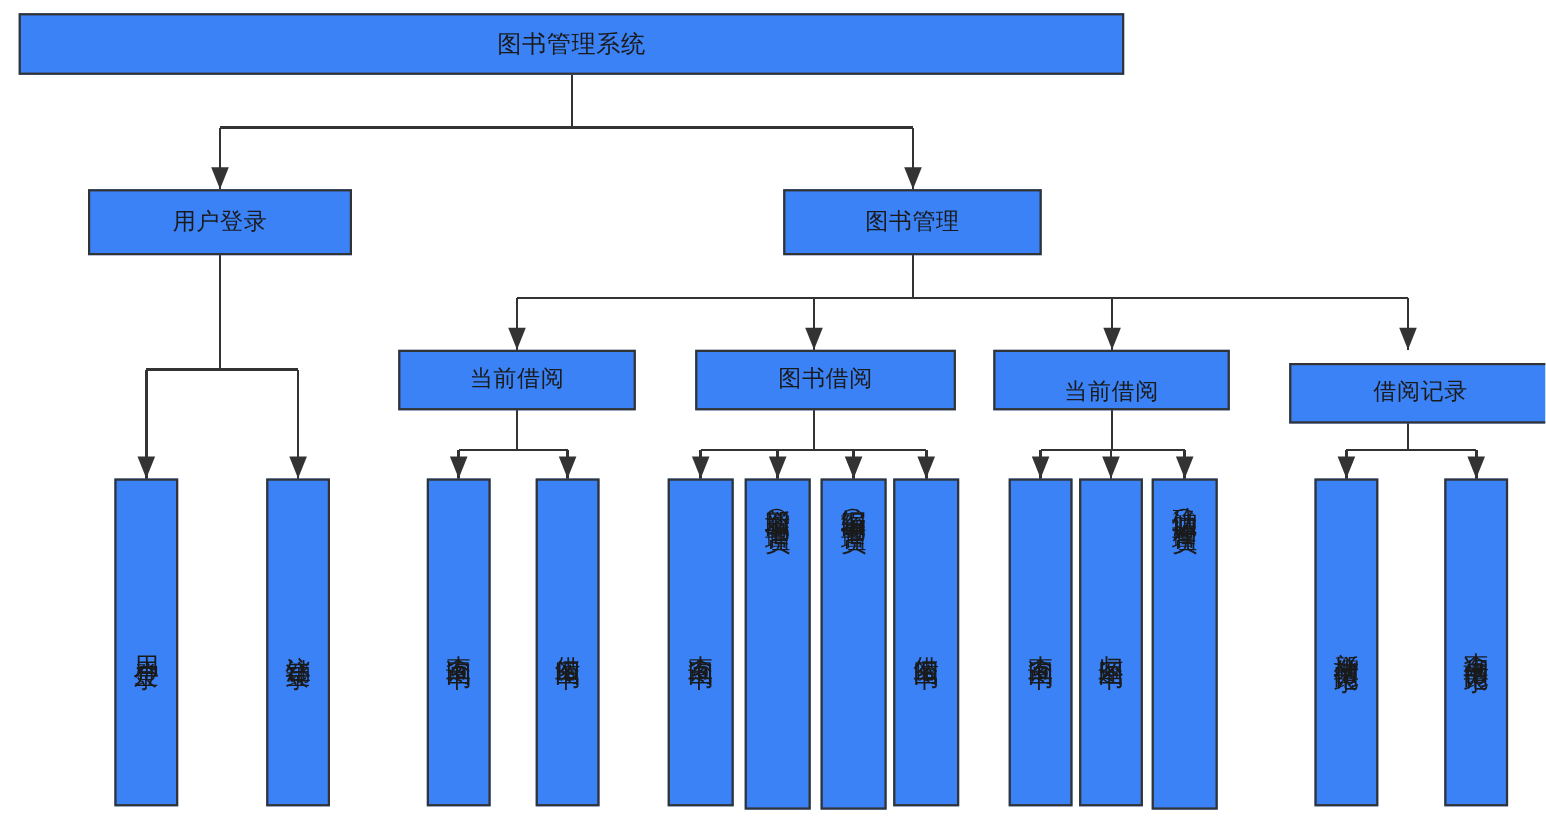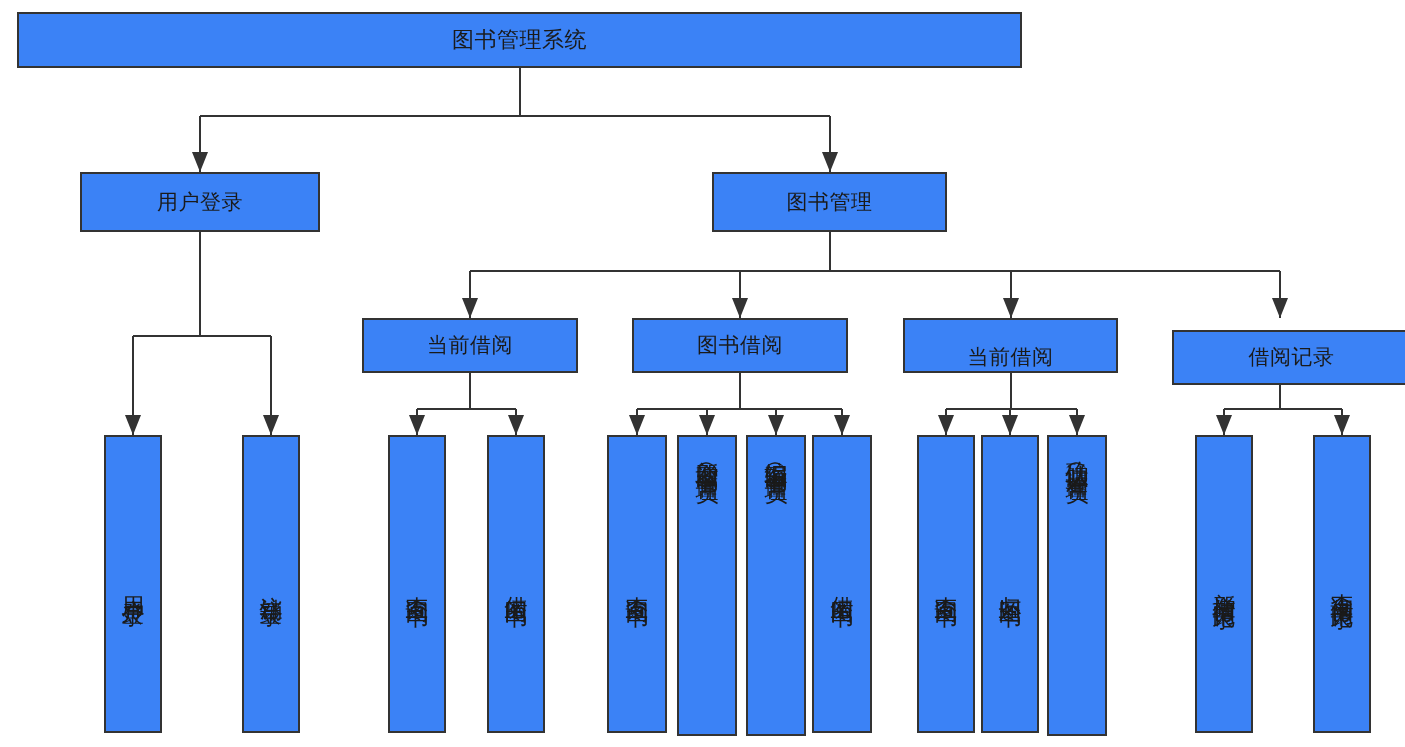--- a/index.html
+++ b/index.html
@@ -142,21 +142,21 @@
       </div>
       <div class="node horizontal" style="left: 80px; top: 172px; width: 240px; height: 60px; border-color: rgb(51, 51, 51);">
         <span class="node-label" style="color: rgb(26, 26, 26);">用户登录</span>
       </div>
       <div class="node horizontal" style="left: 712px; top: 172px; width: 235px; height: 60px; border-color: rgb(51, 51, 51);">
         <span class="node-label" style="color: rgb(26, 26, 26);">图书管理</span>
       </div>
       <div class="node horizontal" style="left: 362px; top: 318px; width: 216px; height: 55px; border-color: rgb(51, 51, 51);">
         <span class="node-label" style="color: rgb(26, 26, 26);">当前借阅</span>
       </div>
-      <div class="node horizontal" style="left: 632px; top: 318px; width: 216px; height: 55px; border-color: rgb(51, 51, 51);">
+      <div class="node horizontal" style="left: 632px; top: 318px; width: 237px; height: 55px; border-color: rgb(51, 51, 51);">
         <span class="node-label" style="color: rgb(26, 26, 26);">图书借阅</span>
       </div>
       <div class="node horizontal" style="left: 903px; top: 318px; width: 215px; height: 55px; border-color: rgb(51, 51, 51);">
         <span class="node-label" style="color: rgb(26, 26, 26); margin-top: 24px;">当前借阅</span>
       </div>
       <div class="node horizontal" style="left: 1172px; top: 330px; width: 239px; height: 55px; border-color: rgb(51, 51, 51);">
         <span class="node-label" style="color: rgb(26, 26, 26);">借阅记录</span>
       </div>
       <div class="node vertical centered" style="left: 104px; top: 435px; width: 58px; height: 298px; border-color: rgb(51, 51, 51);">
         <span class="node-label" style="color: rgb(26, 26, 26);">用户登录</span>

